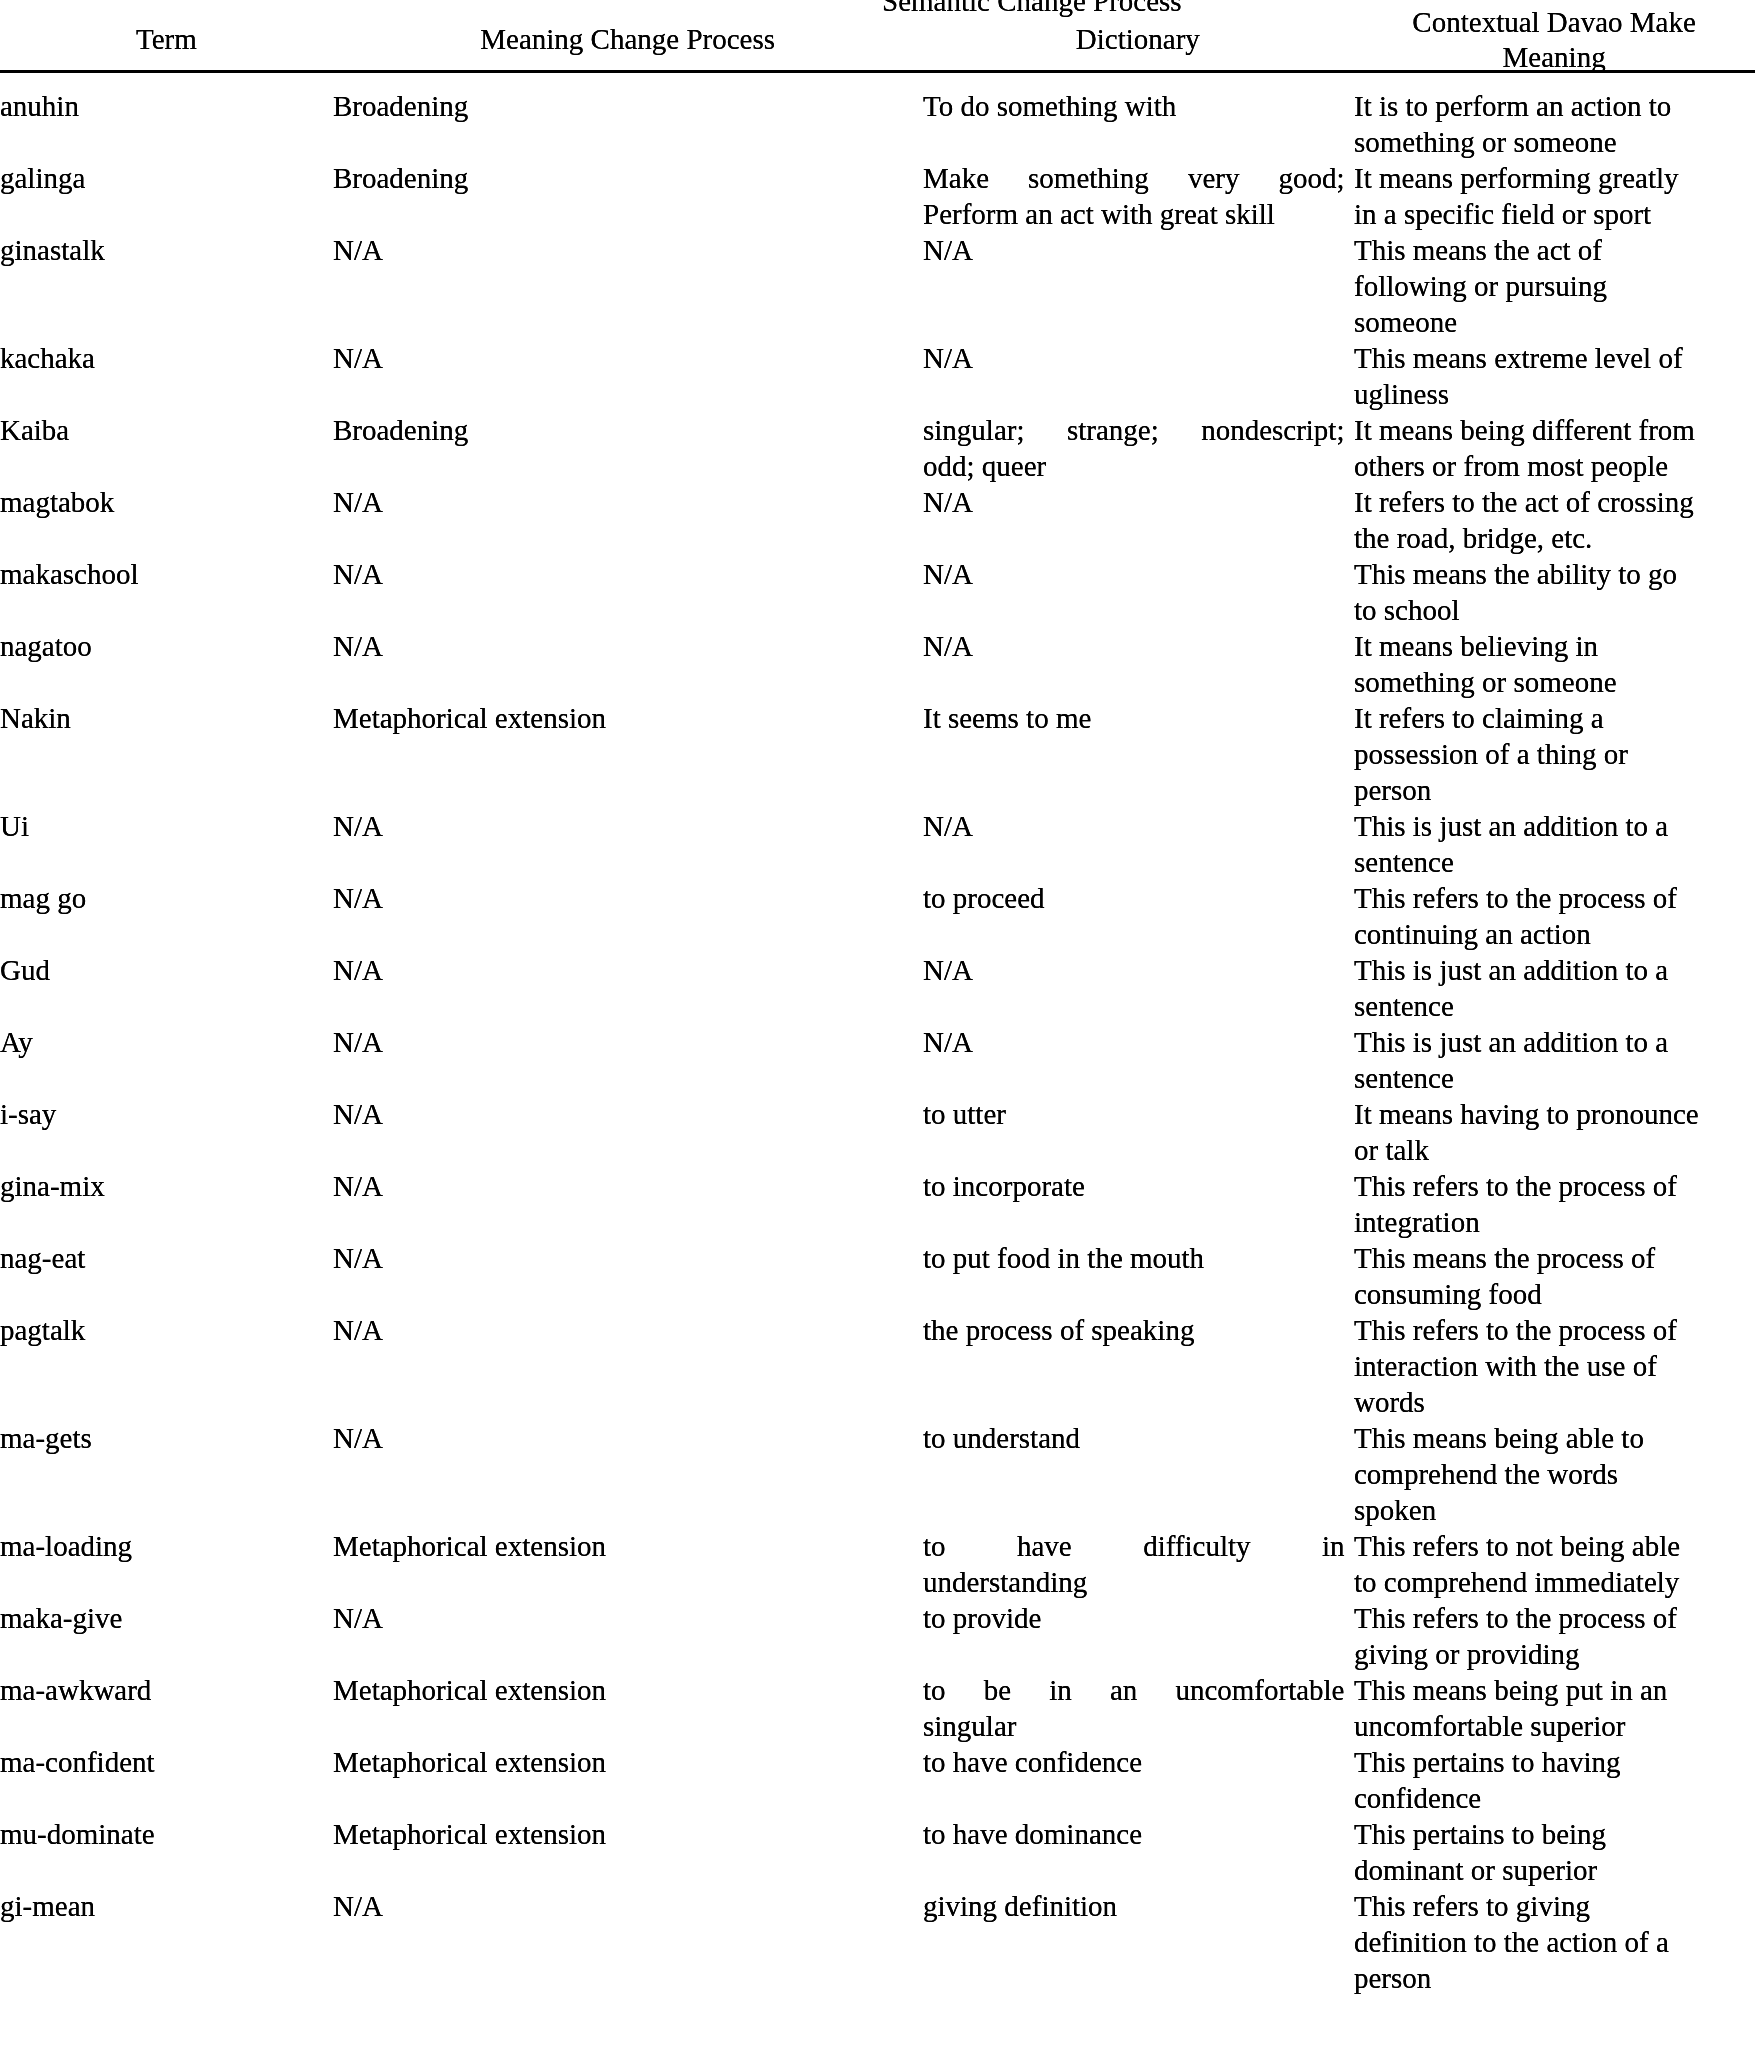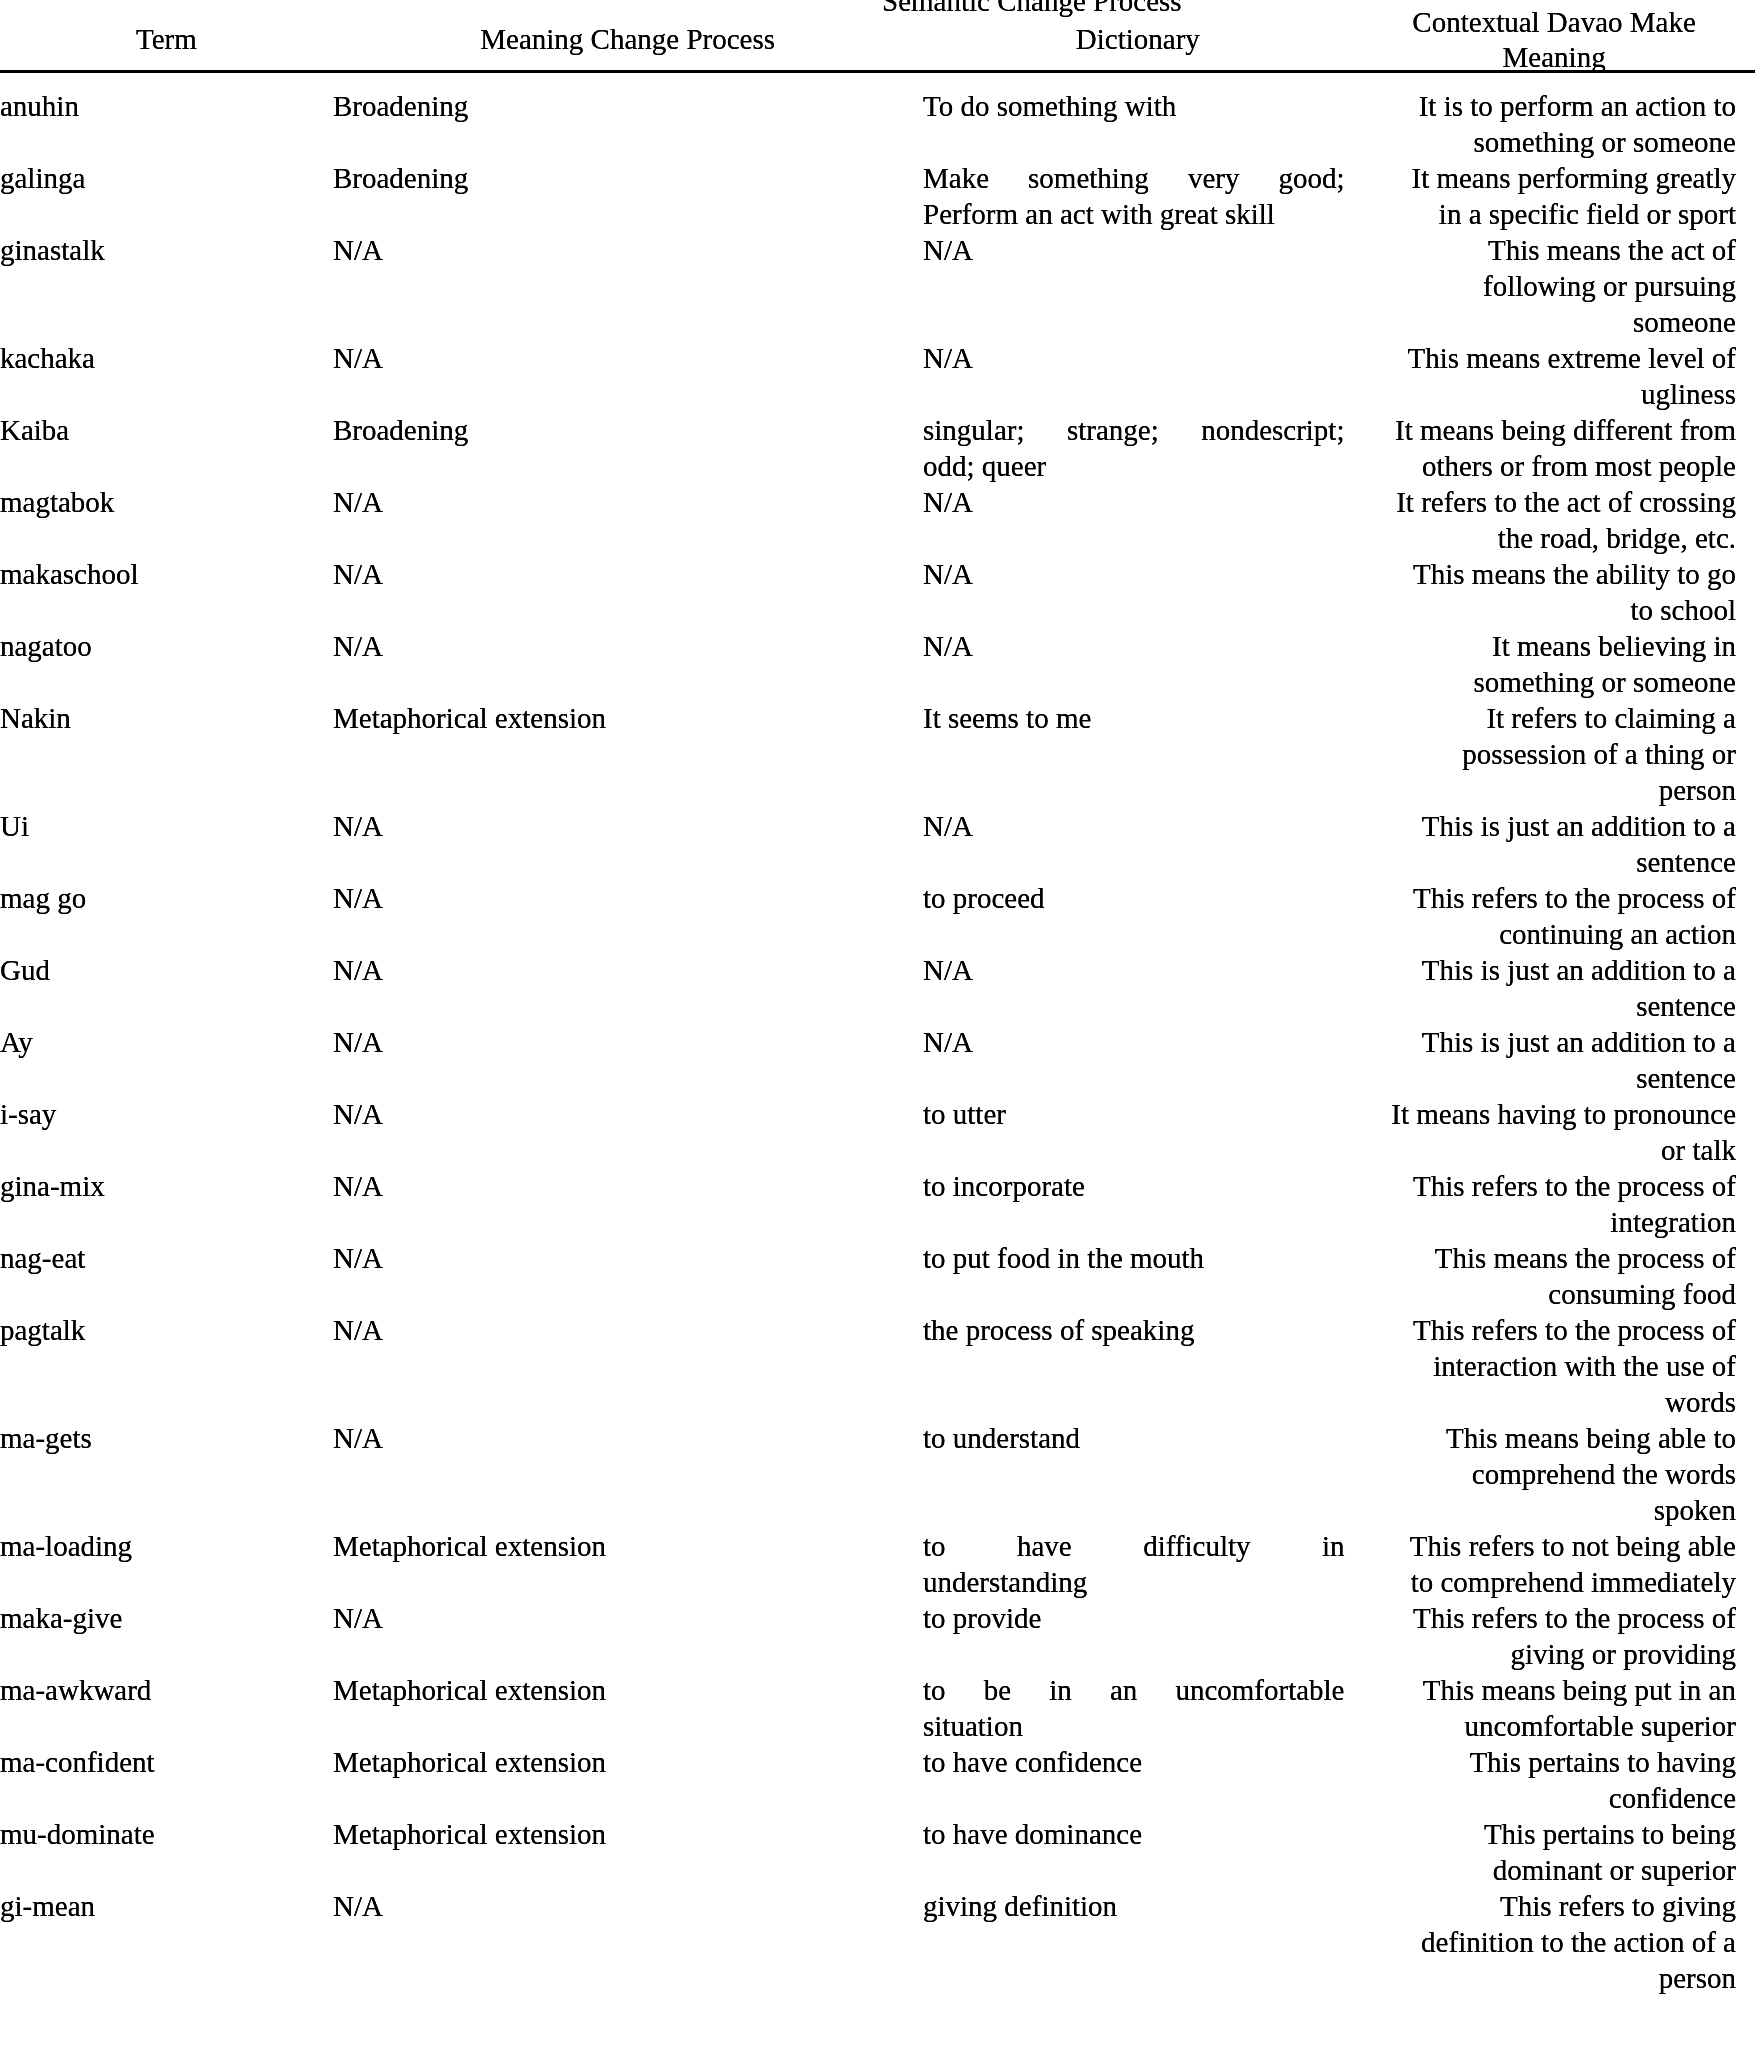--- a/index.html
+++ b/index.html
@@ -60,21 +60,21 @@
   table.grid col.c2 { width: 590px; }
   table.grid col.c3 { width: 431px; }
   table.grid col.c4 { width: 402px; }
   td {
     padding: 0;
     vertical-align: top;
     line-height: 36px;
   }
   td.c1 { }
   td.c3 { padding-right: 9.5px; }
-  td.c4 { padding-right: 20px; text-align: right; }
+  td.c4 { padding-right: 20px; }
   .line { white-space: nowrap; }
   
   td.c3 .line.just {
     text-align: justify;
     text-align-last: justify;
     white-space: normal;
   }
 </style>
 </head>
 <body>
@@ -408,21 +408,21 @@
       </tr>
       <tr>
         <td class="c1">
           <div class="line">ma-awkward</div>
         </td>
         <td class="c2">
           <div class="line">Metaphorical extension</div>
         </td>
         <td class="c3">
           <div class="line just">to be in an uncomfortable</div>
-          <div class="line">situation</div>
+          <div class="line">singular</div>
         </td>
         <td class="c4">
           <div class="line">This means being put in an</div>
           <div class="line">uncomfortable superior</div>
         </td>
       </tr>
       <tr>
         <td class="c1">
           <div class="line">ma-confident</div>
         </td>

